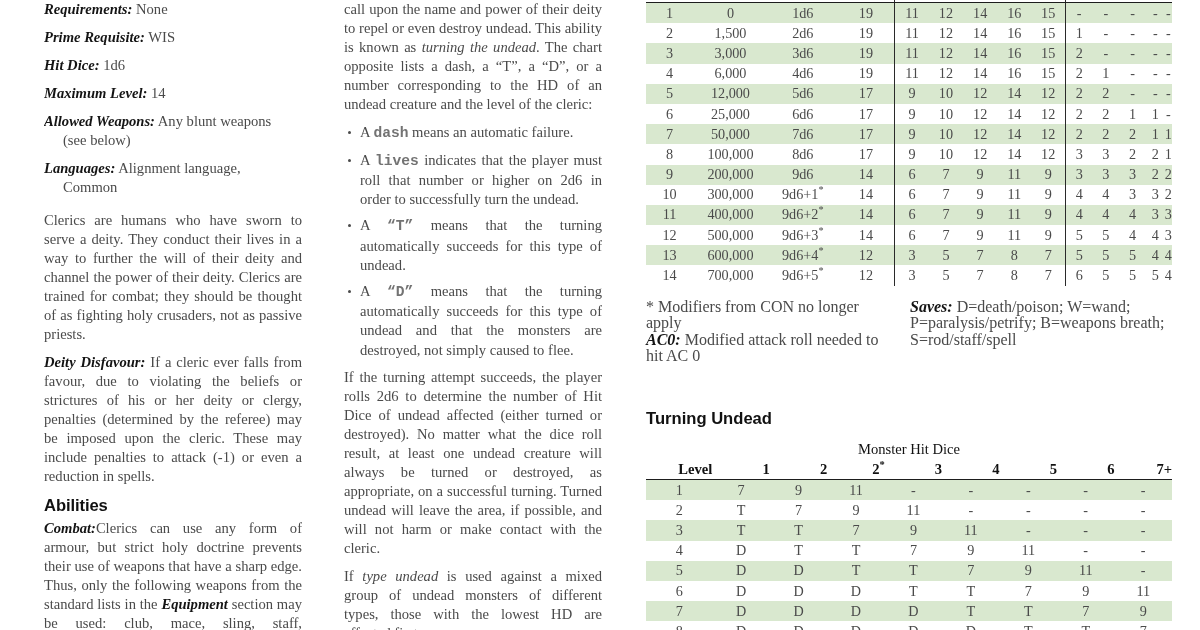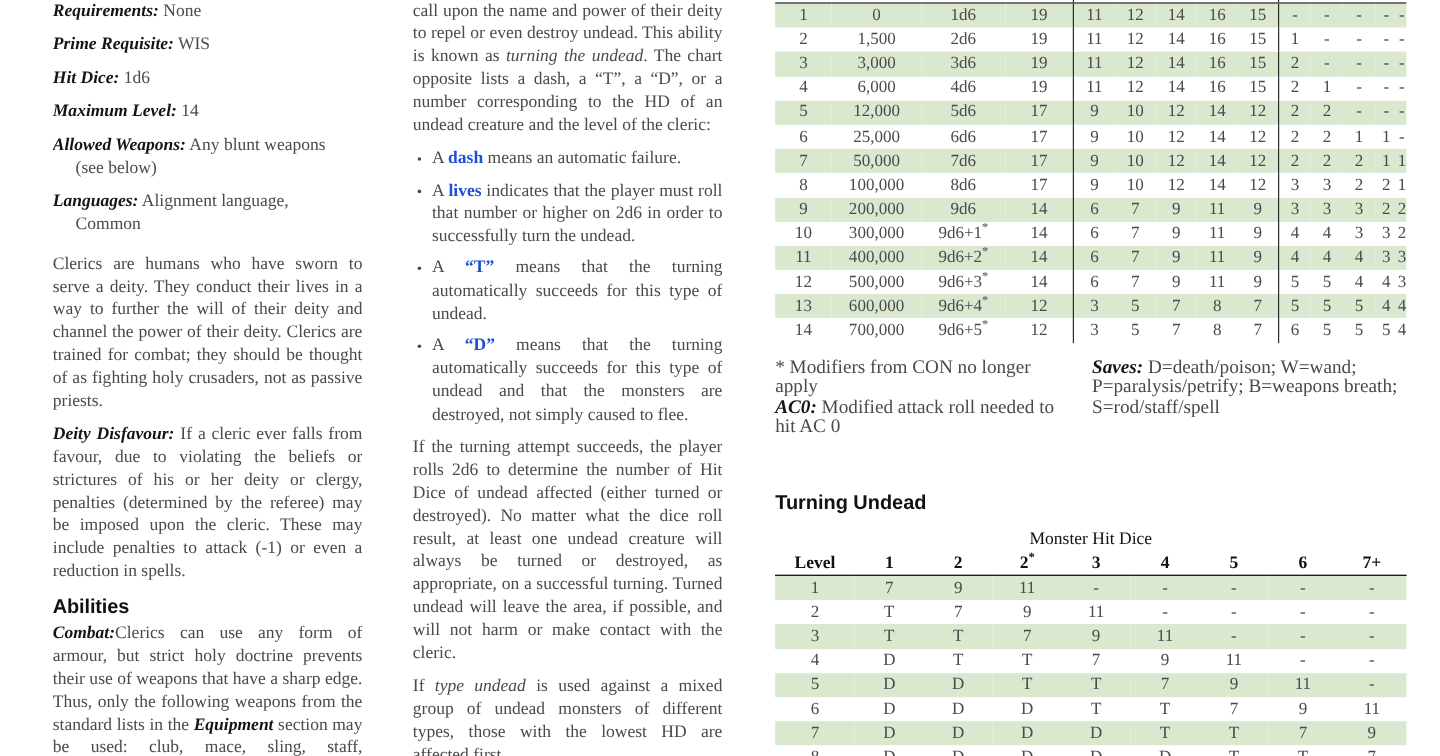--- a/index.html
+++ b/index.html
@@ -56,21 +56,21 @@
     line-height: 20px;
     letter-spacing: -0.1px;
   }
 
   .run-in {
     font-weight: bold;
     font-style: italic;
     color: #141414;
   }
   em.it { font-style: italic; }
-  b.bd { font-weight: bold; color: #1d4ed8; }
+  b.bd { font-weight: bold; color: #737373; font-family: Liberation Mono, monospace; }
 
   ul.bul { list-style: none; margin: 0 0 8px 0; padding: 0; }
   ul.bul li {
     position: relative;
     padding-left: 16px;
     margin-bottom: 7.5px;
     text-align: justify;
   }
   ul.bul li::before {
     content: "";
@@ -95,21 +95,21 @@
     border-collapse: collapse;
     width: 100%;
     font-size: 14.2px;
     color: #4a4a4a;
   }
   table.rpg th {
     font-weight: bold;
     color: #111111;
     font-size: 14.6px;
     padding: 0 0 1px 0;
-    text-align: center;
+    text-align: right;
     white-space: nowrap;
   }
   table.rpg td {
     text-align: center;
     padding: 1.6px 0;
     white-space: nowrap;
   }
   table.rpg tr.shade td { background: #d9e8cf; }
   table.rpg thead tr.hdr th { border-bottom: 1.6px solid #1d1d1d; }
 

